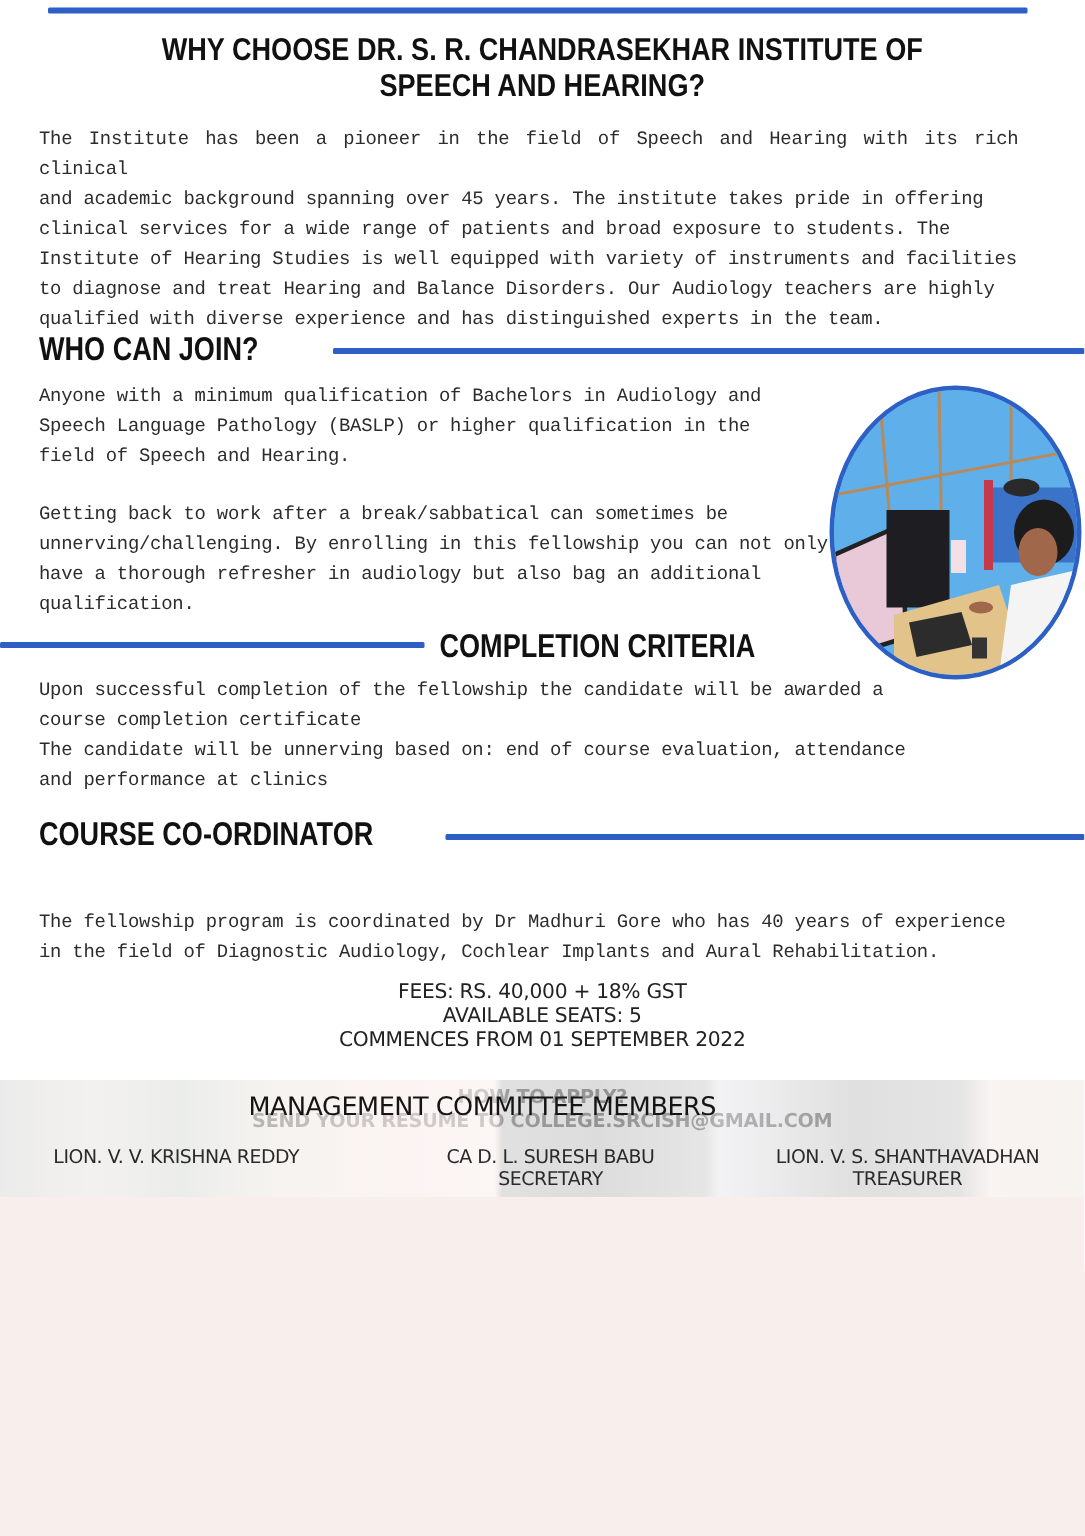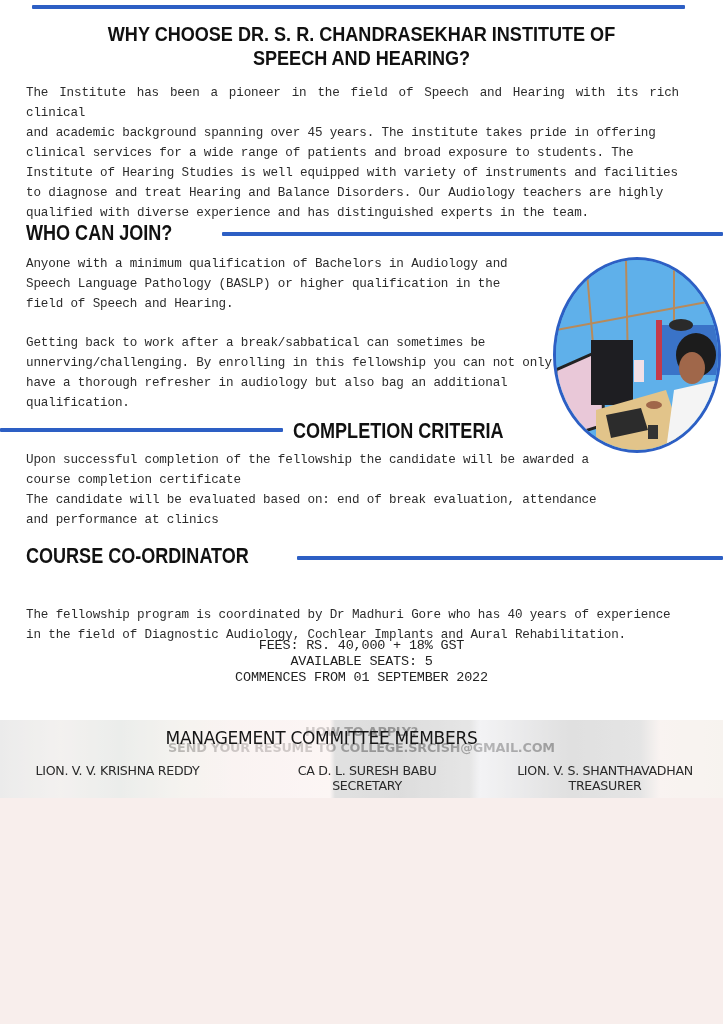--- a/index.html
+++ b/index.html
@@ -132,33 +132,33 @@
     <rect x="92" y="165" width="10" height="14" fill="#333"></rect>
   </svg>
 </div>
 
 <div class="bar" style="left:0px; top:428px; width:283px;"></div>
 <div class="sec-h" style="left:293px; top:419px;">COMPLETION CRITERIA</div>
 
 <div class="para" style="left:26px; top:450px; width:600px;">
   <div>Upon successful completion of the fellowship the candidate will be awarded a</div>
   <div>course completion certificate</div>
-  <div>The candidate will be evaluated based on: end of break evaluation, attendance</div>
+  <div>The candidate will be unnerving based on: end of course evaluation, attendance</div>
   <div>and performance at clinics</div>
 </div>
 
 <div class="sec-h" style="left:26px; top:544px;">COURSE CO-ORDINATOR</div>
 <div class="bar" style="left:297px; top:556px; width:426px;"></div>
 
 <div class="para" style="left:26px; top:577px; width:680px;margin-top:28px;">
   <div>The fellowship program is coordinated by Dr Madhuri Gore who has 40 years of experience</div>
   <div>in the field of Diagnostic Audiology, Cochlear Implants and Aural Rehabilitation.</div>
 </div>
 
-<div class="center-block fees" style="top:638px;font-family:Liberation Mono, monospace;">
+<div class="center-block fees" style="top:653px;">
   <div>FEES: RS. 40,000 + 18% GST</div>
   <div>AVAILABLE SEATS: 5</div>
   <div>COMMENCES FROM 01 SEPTEMBER 2022</div>
 </div>
 
 <div class="center-block apply" style="top:682px;margin-top:42px;">
   <div>HOW TO APPLY?</div>
   <div>SEND YOUR RESUME TO COLLEGE.SRCISH@GMAIL.COM</div>
 </div>
 

